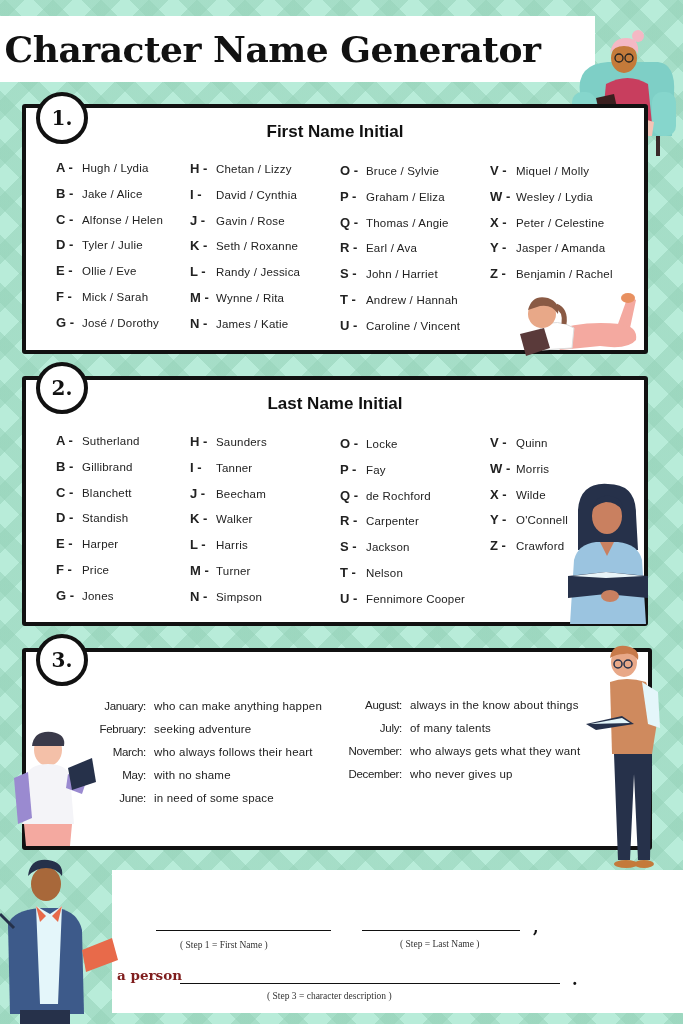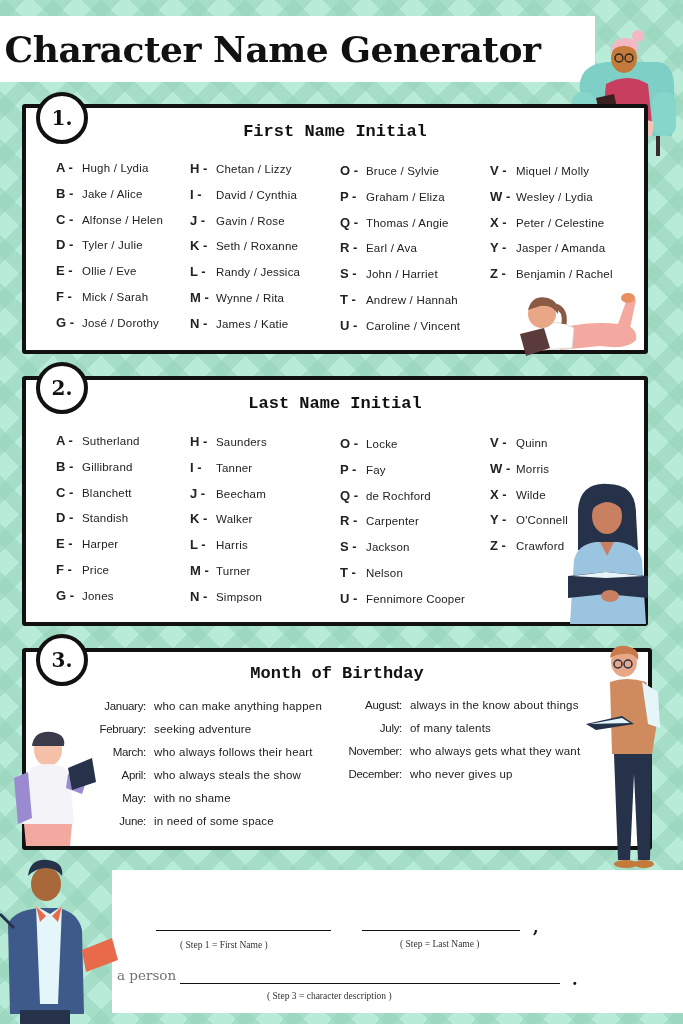--- a/index.html
+++ b/index.html
@@ -26,42 +26,42 @@
     border: 4px solid #111; border-radius: 3px;
   }
   .step-circle {
     position: absolute; width: 52px; height: 52px; border-radius: 50%;
     background: #fff; border: 4px solid #111;
     display: flex; align-items: center; justify-content: center;
     font-family: "DejaVu Serif", serif; font-weight: bold; font-size: 20px; color: #111;
   }
   .panel-title {
     position: absolute; left: 0; right: 0; text-align: center;
-    font-family: Liberation Mono, monospace; font-weight: bold; font-size: 17px; color: #111;
+    font-family: Liberation Sans, sans-serif; font-weight: bold; font-size: 17px; color: #111;
   }
   .col { position: absolute; }
   .row { display: flex; align-items: baseline; height: 25.8px; font-size: 11.5px; color: #222; }
   .row .letter { font-weight: bold; font-size: 13px; width: 26px; white-space: nowrap; }
   .row .name { white-space: nowrap; letter-spacing: 0.2px; }
   .month-col { position: absolute; }
   .mrow { display: flex; align-items: baseline; height: 23px; font-size: 11.5px; color: #222; }
   .mrow .mon { font-weight: normal; text-align: right; padding-right: 8px; white-space: nowrap; letter-spacing: -0.3px; }
   .mrow .desc { white-space: nowrap; letter-spacing: 0.2px; }
   .final-panel {
     position: absolute; left: 112px; top: 870px; width: 571px; height: 143px; background: #fff;
   }
   .final-title {
     position: absolute; left: 0; right: 0; top: 10px; text-align: center;
     font-family: "DejaVu Serif", serif; font-weight: bold; font-size: 13.5px; color: #111;
     padding-right: 30px;
   }
   .blank { position: absolute; border-bottom: 1.5px solid #111; }
   .hint { position: absolute; font-family: Liberation Serif, serif; font-size: 9.5px; color: #333; white-space: nowrap; }
   .punct { position: absolute; font-family: "DejaVu Serif", serif; font-weight: bold; font-size: 16px; color: #111; }
-  .person-label { position: absolute; font-family: "DejaVu Serif", serif; font-weight: normal; font-size: 13.5px; color: #737373; }
+  .person-label { position: absolute; font-family: "DejaVu Serif", serif; font-weight: bold; font-size: 13.5px; color: #7f1d1d; }
   .illus { position: absolute; }
 </style>
 </head>
 <body>
 
 <div class="title-banner">
   <h1>Character Name Generator</h1>
 </div>
 
 <svg class="illus" style="left:568px;top:24px" width="112" height="136" viewBox="0 0 112 136">
@@ -332,37 +332,32 @@
     <path d="M8 80 Q12 64 30 62 L52 62 Q72 64 76 80 L80 144 L4 144 Z" fill="#9bc4e0"></path>
     <path d="M34 62 L41 76 L48 62 Z" fill="#c98060"></path>
     <path d="M2 96 L40 92 L82 96 L82 118 L40 114 L2 118 Z" fill="#26314a"></path>
     <path d="M6 96 L40 92 L78 96 L40 98 Z" fill="#e8f4f8"></path>
     <ellipse cx="44" cy="116" rx="9" ry="6" fill="#c98060"></ellipse>
   </svg>
 </div>
 <div class="step-circle" style="left:36px;top:362px">2.</div>
 
 <div class="panel" style="left:22px;top:648px;width:630px;height:202px">
-  <div class="panel-title" style="top:12px">Month of Birthday</div>
   <div class="month-col" style="left:50px;top:48px">
     <div class="mrow">
         <span class="mon" style="width:78px">January:</span>
         <span class="desc">who can make anything happen</span>
       </div>
     <div class="mrow">
         <span class="mon" style="width:78px">February:</span>
         <span class="desc">seeking adventure</span>
       </div>
     <div class="mrow">
         <span class="mon" style="width:78px">March:</span>
         <span class="desc">who always follows their heart</span>
-      </div>
-    <div class="mrow">
-        <span class="mon" style="width:78px">April:</span>
-        <span class="desc">who always steals the show</span>
       </div>
     <div class="mrow">
         <span class="mon" style="width:78px">May:</span>
         <span class="desc">with no shame</span>
       </div>
     <div class="mrow">
         <span class="mon" style="width:78px">June:</span>
         <span class="desc">in need of some space</span>
       </div>
   </div>

